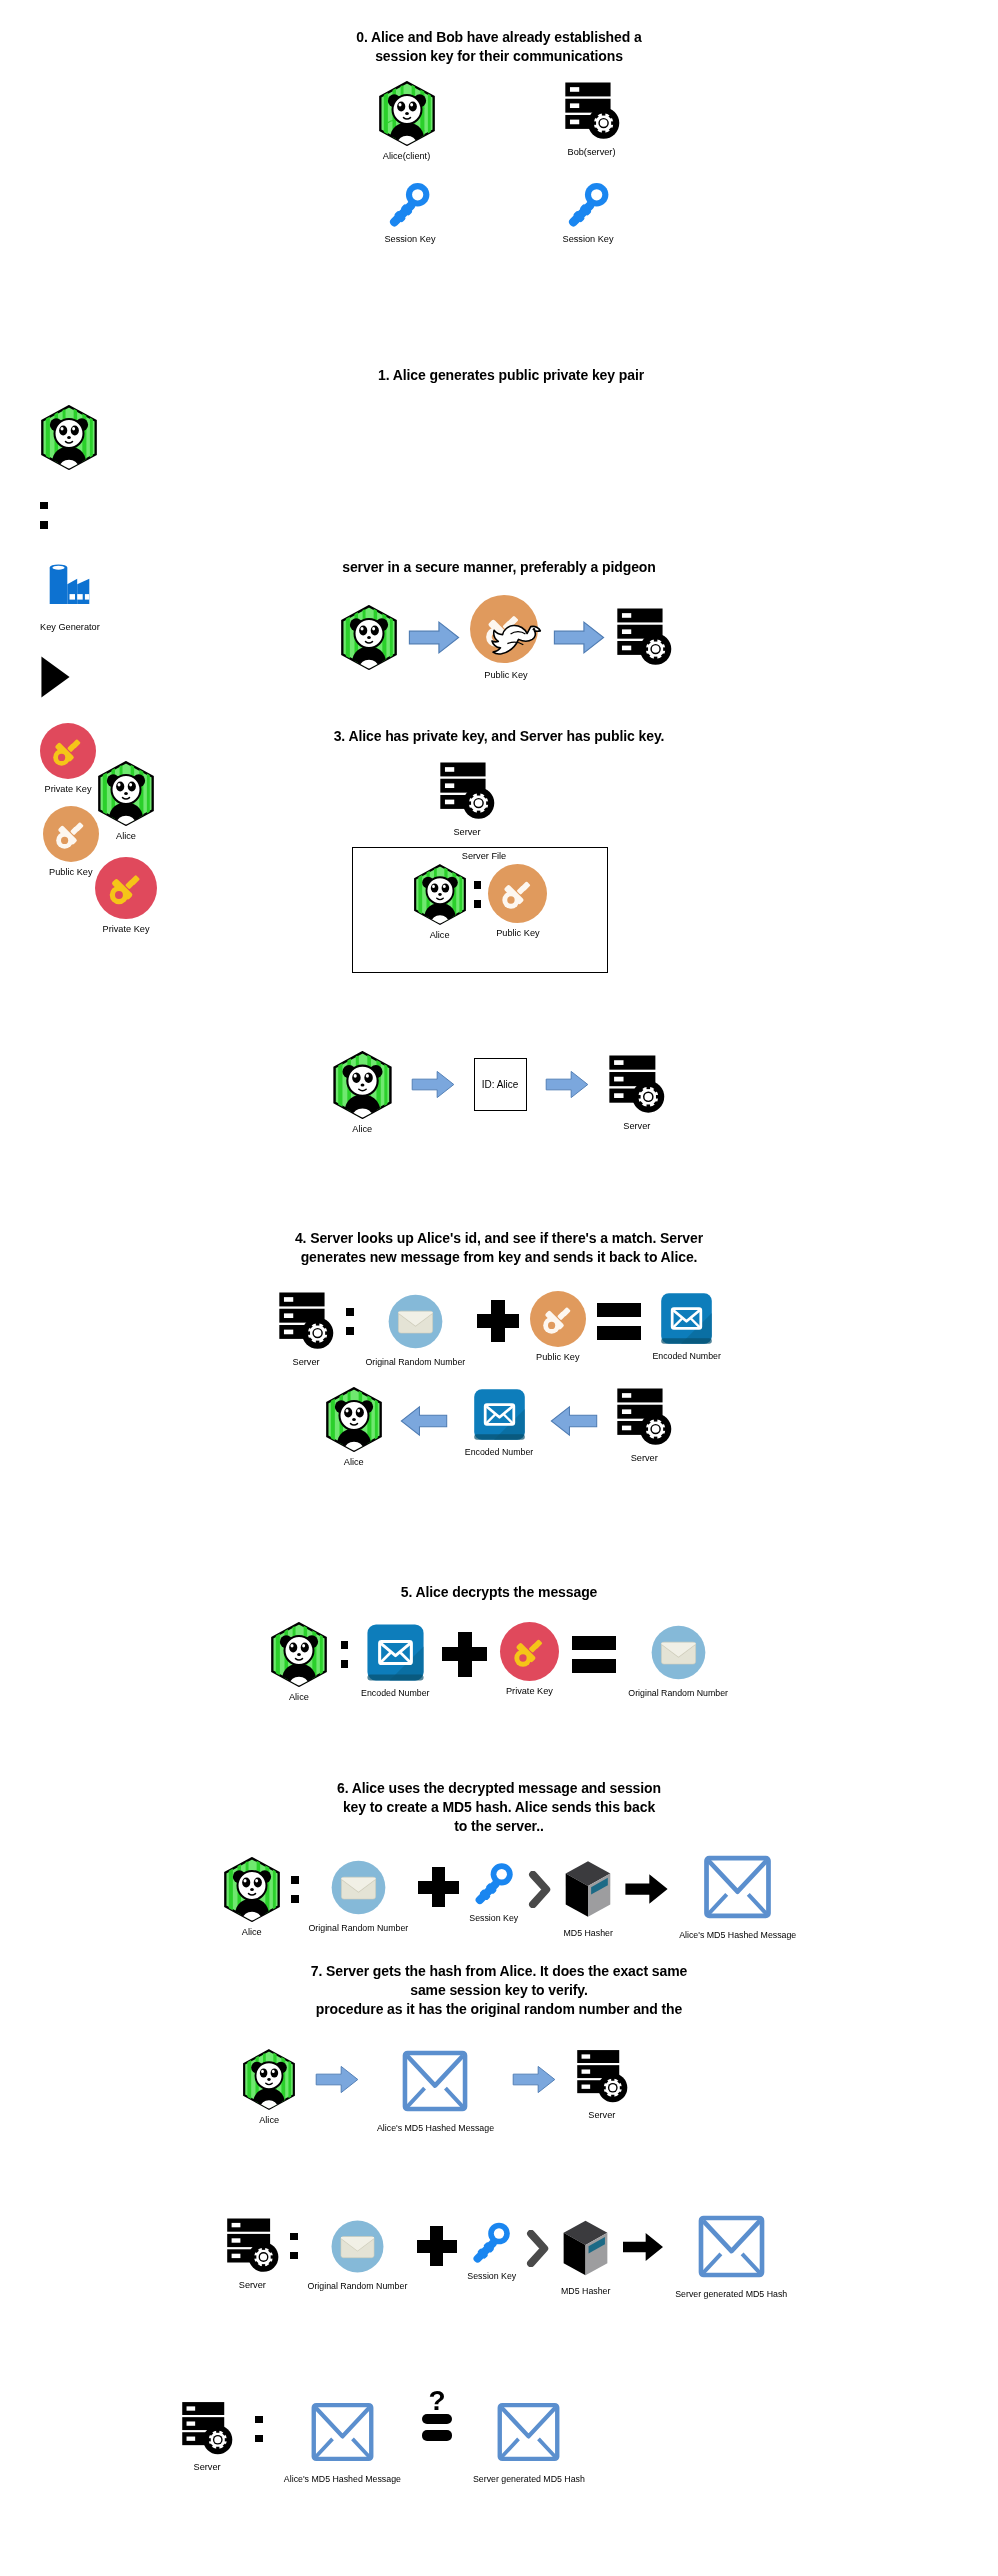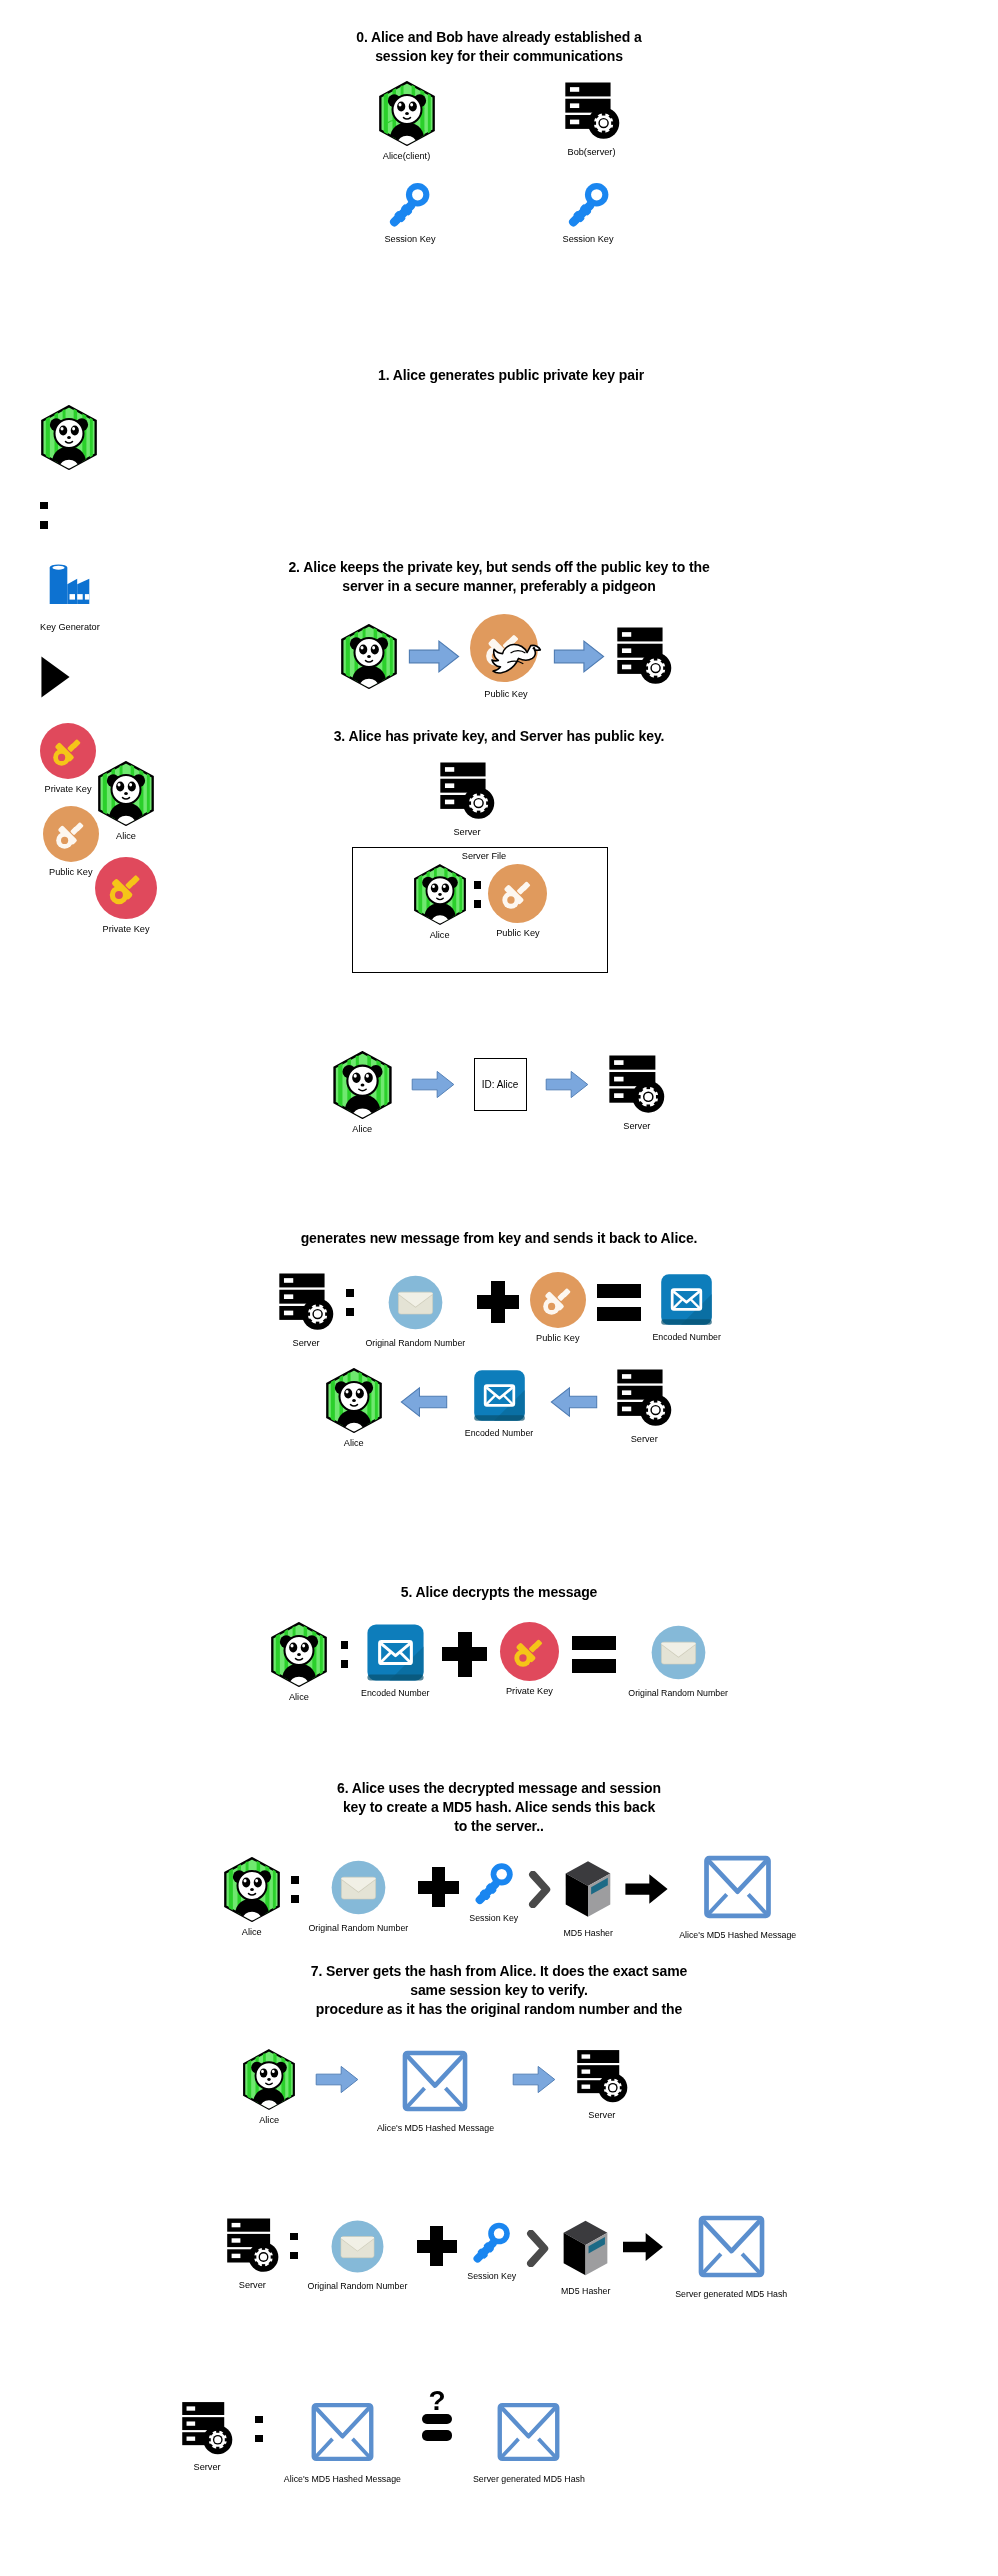--- a/index.html
+++ b/index.html
@@ -280,21 +280,20 @@
             <circle cx="34" cy="66" r="9" fill="#e09a5d"></circle>
           </svg>
         </div>
         <div class="cap">Public Key</div>
       </div>
     </div>
   </div>
 
   <div class="sec" style="top:558px;">
     <div class="step-title">
-      <span class="ln">2. Alice keeps the private key, but sends off the public key to the</span>
       <span class="ln">server in a secure manner, preferably a pidgeon</span>
     </div>
 
     <div class="row" style="margin-top:18.4px;gap:10px;align-items:center;padding-left:14px;">
       <div class="cell">
         <div class="panda" style="width:58px;height:65px;">
           <svg viewBox="0 0 100 112">
             <defs>
                 <clipPath id="hc2">
                   <path d="M50 2 L96 27 L96 85 L50 110 L4 85 L4 27 Z"></path>
@@ -618,20 +617,21 @@
             <circle cx="70" cy="72" r="6.5" fill="#fff"></circle>
           </svg>
         </div>
         <div class="cap">Server</div>
       </div>
     </div>
   </div>
 
   <div class="sec" style="top:1229px;">
     <div class="step-title">
+      <span class="ln">4. Server looks up Alice's id, and see if there's a match. Server</span>
       <span class="ln">generates new message from key and sends it back to Alice.</span>
     </div>
 
     <div class="row" style="margin-top:24px;gap:11.3px;align-items:flex-start;">
       <div class="cell">
         <div class="server">
           <svg width="58" height="61" viewBox="0 0 100 104">
             <rect x="4" y="2" width="78" height="24" fill="#000"></rect>
               <rect x="12" y="10" width="16" height="8" fill="#fff"></rect>
             <rect x="4" y="30" width="78" height="24" fill="#000"></rect>

